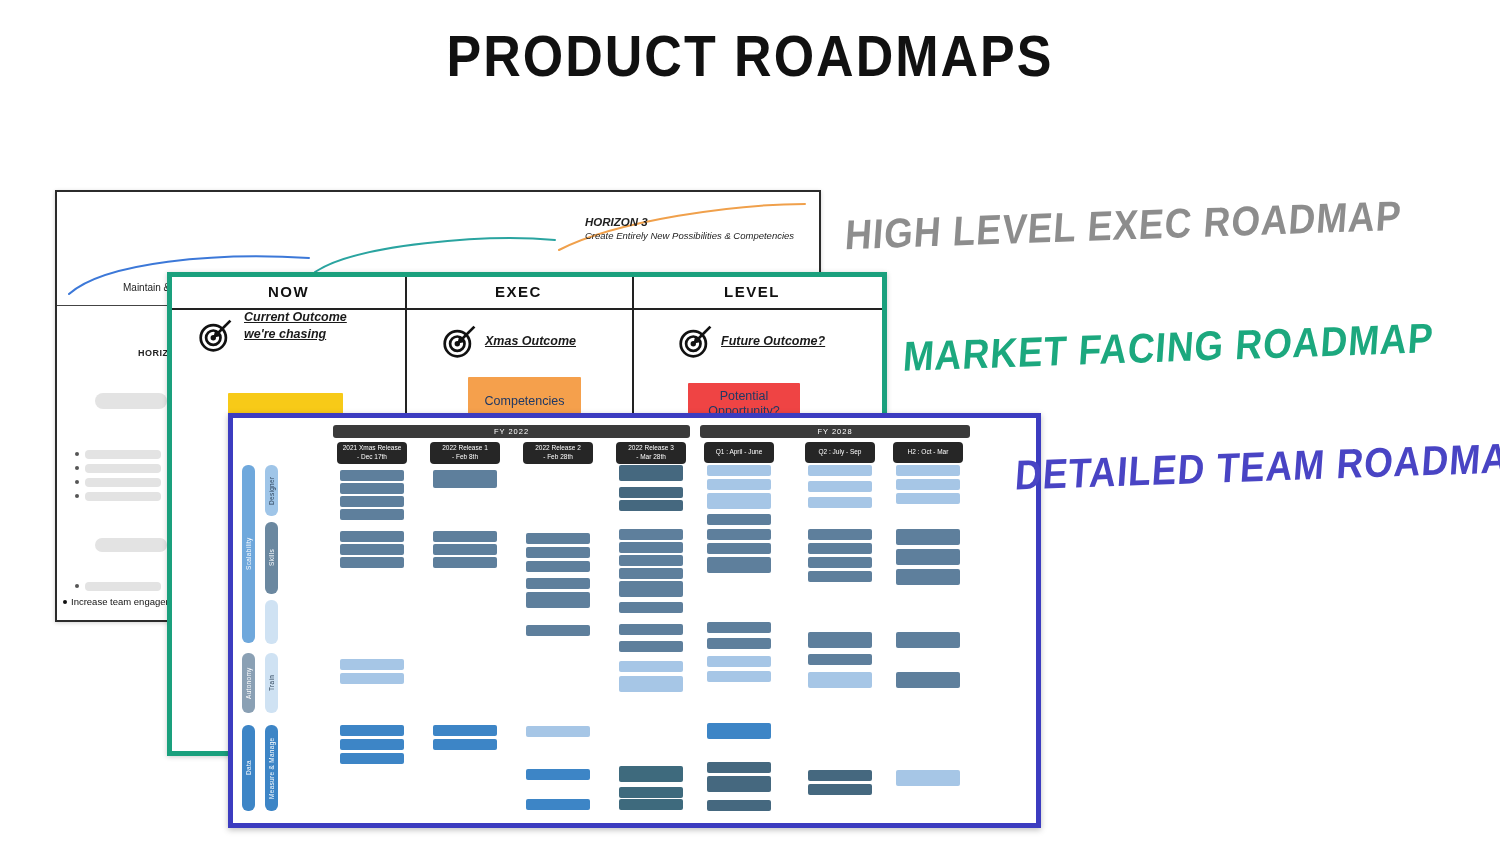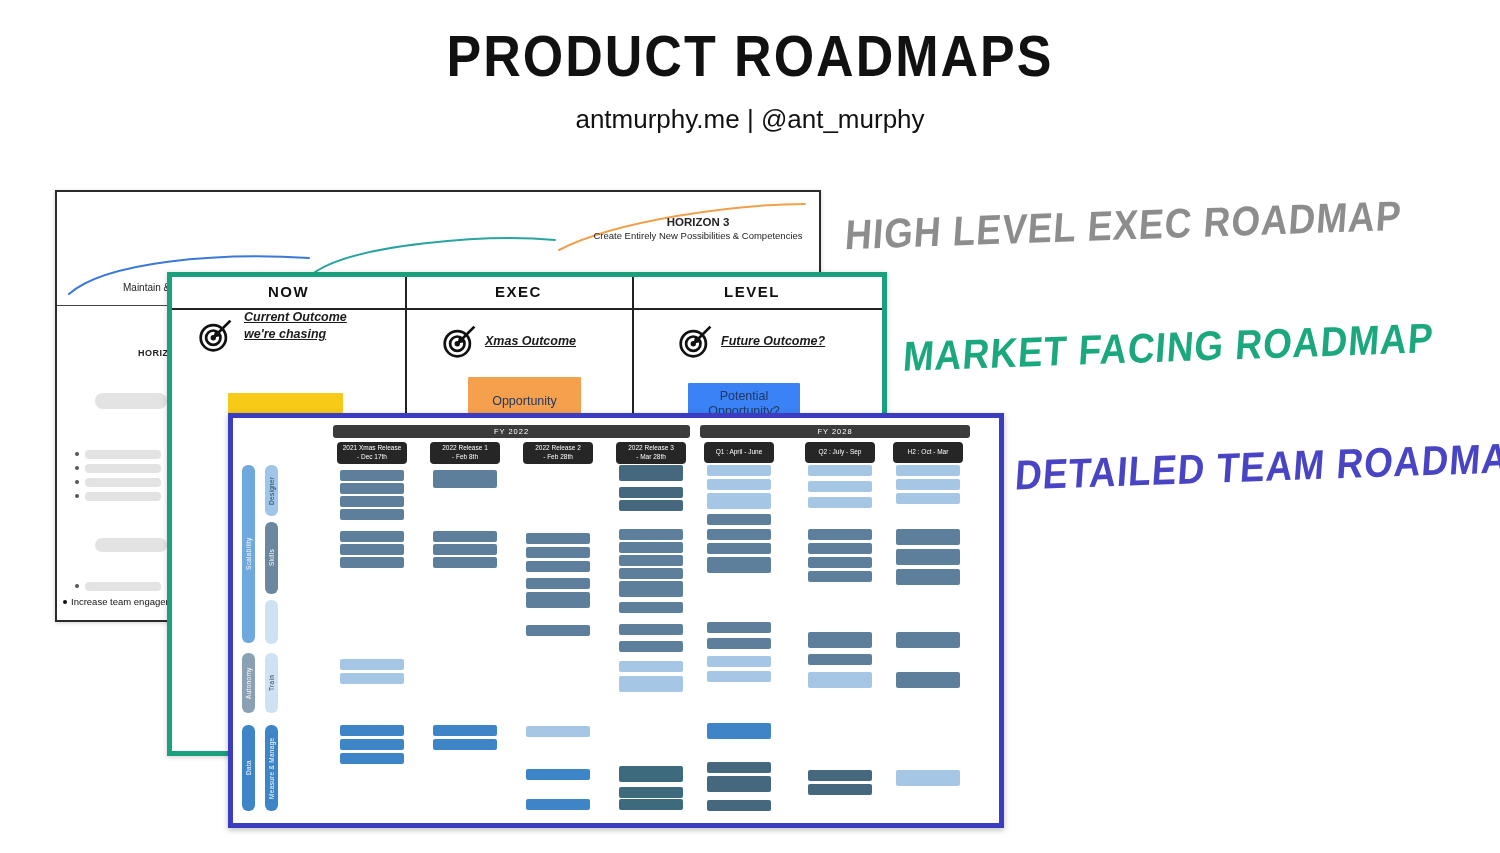--- a/index.html
+++ b/index.html
@@ -17,21 +17,21 @@
   
   .ann{position:absolute;font-weight:900;font-size:37px;letter-spacing:1px;white-space:nowrap;
        transform:rotate(-2deg) skewX(-6deg) scaleY(1.12);z-index:6;}
   #ann-exec{left:845px;top:205px;}
   #ann-market{left:903px;top:327px;}
   #ann-team{left:1015px;top:446px;}
 
   
   .exec-panel{left:55px;top:190px;width:762px;height:428px;background:#fff;
               border:2px solid #2b2b2b;z-index:1;box-shadow:0 1px 4px rgba(0,0,0,.18);}
-  .hz{position:absolute;text-align:center;}
+  .hz{position:absolute;text-align:left;font-style:italic;}
   .hz-t{font-size:11.5px;font-weight:bold;color:#222;}
   .hz-s{font-size:9.5px;color:#222;margin-top:2px;}
   .exec-part{position:absolute;font-size:10px;color:#222;white-space:nowrap;}
   .exec-part.bold{font-weight:bold;font-size:9px;letter-spacing:.5px;}
   .exec-line{position:absolute;left:0;width:758px;height:1px;background:#444;}
   .epill{position:absolute;background:#e3e3e3;border-radius:8px;}
   .ebar{position:absolute;background:#e3e3e3;border-radius:4px;}
   .edot{position:absolute;width:4px;height:4px;border-radius:50%;background:#555;}
   .ebt{position:absolute;font-size:9.5px;color:#111;white-space:nowrap;}
   .ebt .bdot{display:inline-block;width:4px;height:4px;border-radius:50%;background:#111;
@@ -67,21 +67,20 @@
   .tpill{position:absolute;width:13px;border-radius:6px;writing-mode:vertical-rl;
          transform:rotate(180deg);font-size:6.5px;display:flex;align-items:center;
          justify-content:center;letter-spacing:.3px;text-align:center;}
 </style>
 </head>
 <body>
 
 <div class="canvas">
 
   <div class="title">PRODUCT ROADMAPS</div>
-  <div class="subtitle">antmurphy.me | @ant_murphy</div>
 
   <div class="ann" id="ann-exec" style="color: rgb(141, 141, 141);">HIGH LEVEL EXEC ROADMAP</div>
   <div class="ann" id="ann-market" style="color: rgb(28, 168, 126);">MARKET FACING ROADMAP</div>
   <div class="ann" id="ann-team" style="color: rgb(73, 68, 196);">DETAILED TEAM ROADMAP</div>
 
   <div class="exec-panel abs">
     <svg class="abs" style="left:0;top:0;" width="758" height="120" viewBox="0 0 758 120">
       <path d="M 12 102 C 48 70, 160 60, 252 66" fill="none" stroke-width="2" stroke-linecap="round" stroke="#3c78d8"></path>
       <path d="M 258 80 C 300 52, 430 42, 498 48" fill="none" stroke-width="2" stroke-linecap="round" stroke="#2aa4a0"></path>
       <path d="M 502 58 C 560 28, 680 12, 748 12" fill="none" stroke-width="2" stroke-linecap="round" stroke="#f0a04b"></path>
@@ -149,29 +148,29 @@
       <circle cx="17" cy="23" r="3" fill="#111"></circle>
       <line x1="36" y1="4" x2="22" y2="18" stroke="#111" stroke-width="3"></line>
       <polygon points="17,23 25,21 19,15" fill="#111"></polygon>
     </svg>
     <div class="m-outcome" style="left:549px;top:56px;">Future Outcome?</div>
 
     <div class="m-box" style="left: 56px; top: 116px; width: 115px; height: 50px; background: rgb(247, 202, 24);">
       <span></span>
     </div>
     <div class="m-box" style="left: 296px; top: 100px; width: 113px; height: 48px; background: rgb(245, 160, 76);">
-      <span>Opportunity</span>
-    </div>
-    <div class="m-box toppad" style="left: 516px; top: 106px; width: 112px; height: 50px; background: #3b82f6;">
+      <span>Competencies</span>
+    </div>
+    <div class="m-box toppad" style="left: 516px; top: 106px; width: 112px; height: 50px; background: #ef4444;">
       <span>Potential
 Opportunity?</span>
     </div>
   </div>
 
-  <div class="team-panel abs" style="border-color: rgb(60, 60, 192);">
+  <div class="team-panel abs" style="border-color: rgb(60, 60, 192); padding-left: 37px;">
     <div class="fybar" style="left:100px;width:357px;">FY 2022</div>
     <div class="fybar" style="left:467px;width:270px;">FY 2028</div>
     <div id="team-sidebar" class="abs" style="left:0;top:0;width:100%;height:100%;">
         <div class="tpill" style="left: 9px; top: 47px; height: 178px; background: rgb(111, 168, 220); color: rgb(255, 255, 255);">Scalability</div>
         <div class="tpill" style="left: 9px; top: 235px; height: 60px; background: rgb(138, 160, 180); color: rgb(255, 255, 255);">Autonomy</div>
         <div class="tpill" style="left: 9px; top: 307px; height: 86px; background: rgb(61, 133, 198); color: rgb(255, 255, 255);">Data</div>
         <div class="tpill" style="left: 32px; top: 47px; height: 51px; background: rgb(159, 197, 232); color: rgb(42, 63, 85);">Designer</div>
         <div class="tpill" style="left: 32px; top: 104px; height: 72px; background: rgb(107, 136, 160); color: rgb(255, 255, 255);">Skills</div>
         <div class="tpill" style="left: 32px; top: 182px; height: 44px; background: rgb(207, 226, 243); color: rgb(42, 63, 85);"></div>
         <div class="tpill" style="left: 32px; top: 235px; height: 60px; background: rgb(207, 226, 243); color: rgb(42, 63, 85);">Train</div>

